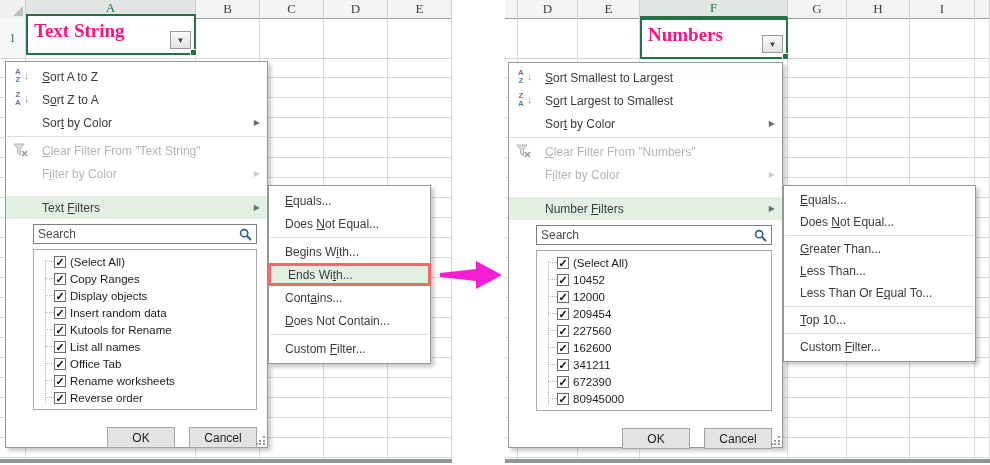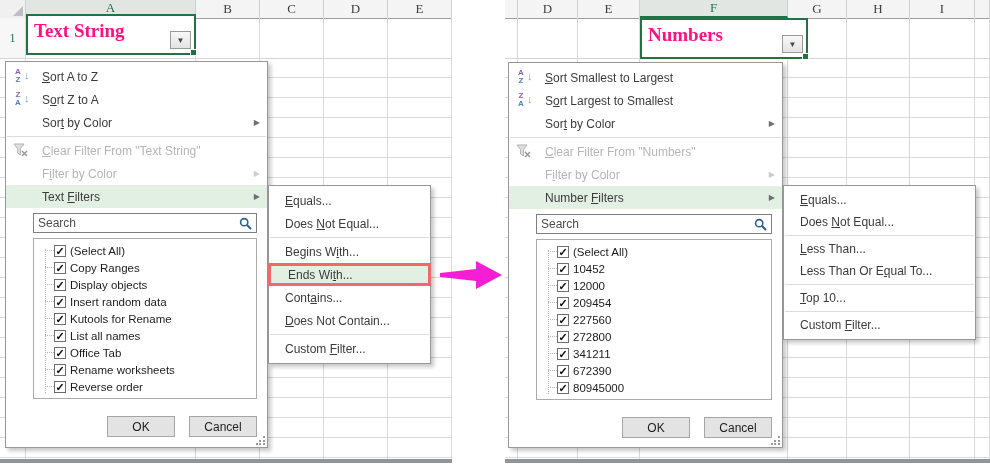--- a/index.html
+++ b/index.html
@@ -33,21 +33,21 @@
          border:1px solid #9a9a9a;background:linear-gradient(#f8f8f8,#e3e3e3);
          display:flex;align-items:center;justify-content:center;font-size:8px;color:#444;}
   
   .menu{position:absolute;box-sizing:border-box;background:#fff;border:1px solid #979797;
         box-shadow:3px 3px 4px rgba(0,0,0,.22);z-index:5;}
   .dd{display:flex;flex-direction:column;padding-top:3px;}
   .mi{position:relative;height:23px;display:flex;align-items:center;
       padding-left:36px;font-size:12px;color:#3b3b3b;flex:none;cursor:default;}
   .sub .mi{padding-left:16px;}
   .mi.dis{color:#b5b5b5;}
-  .mi.hl{background:#e2f0e4;}
+  .mi.hl{background:#e2f0e4;margin-top:11px;}
   .mi .arr{position:absolute;right:7px;font-size:8px;color:#6e6e6e;}
   .mi.dis .arr{color:#cccccc;}
   .mi u{text-decoration:underline;}
   .sep{height:1px;background:#dcdcdc;margin:2px 1px;flex:none;}
   .sub .mi{height:23px;}
   .sub.tight .mi{height:22px;}
   .mi.redbox{box-sizing:border-box;border:3px solid #f2696a;background:#e2f0e4;margin:0 -1px;padding-left:17px;}
   
   .sico{position:absolute;left:7px;top:3px;width:24px;height:17px;}
   .sico .lt{position:absolute;left:0;width:10px;text-align:center;font-size:8px;line-height:8px;font-weight:bold;}
@@ -131,21 +131,21 @@
         <div class="vline" style="left: 12px;"></div>
         <div class="vline" style="left: 72px;"></div>
         <div class="vline" style="left: 134px;"></div>
         <div class="vline" style="left: 282px;"></div>
         <div class="vline" style="left: 341px;"></div>
         <div class="vline" style="left: 404px;"></div>
         <div class="vline" style="left: 469px;"></div>
         <div class="vline" style="left: 484px;"></div>
       </div>
     <div class="bstrip"></div>
-    <div class="selcell" style="left:135px;top:18px;width:168px;height:41px;padding-left:19px;">
+    <div class="selcell" style="left:135px;top:18px;width:148px;height:41px;padding-left:19px;">
       <span class="celltxt">Numbers</span>
       <span class="combo">
           <span>▼</span>
         </span>
       <span class="fh"></span>
     </div>
   </div>
 
   <div class="menu dd" id="ddL" style="left:5px;top:61px;width:263px;height:387px;">
     <div id="ddLitems">
@@ -350,21 +350,21 @@
           <span>209454</span>
         </div>
         <div class="ck">
           <span class="stub"></span>
           <span class="cbx">✓</span>
           <span>227560</span>
         </div>
         <div class="ck">
           <span class="stub"></span>
           <span class="cbx">✓</span>
-          <span>272800</span>
+          <span>162600</span>
         </div>
         <div class="ck">
           <span class="stub"></span>
           <span class="cbx">✓</span>
           <span>341211</span>
         </div>
         <div class="ck">
           <span class="stub"></span>
           <span class="cbx">✓</span>
           <span>672390</span>
@@ -391,20 +391,23 @@
 
   <div class="menu sub tight" id="subR" style="left:783px;top:185px;width:193px;padding:3px 0;">
       <div class="mi">
         <span><u>E</u>quals...</span>
       </div>
       <div class="mi">
         <span>Does <u>N</u>ot Equal...</span>
       </div>
       <div class="sep"></div>
       <div class="mi">
+        <span><u>G</u>reater Than...</span>
+      </div>
+      <div class="mi">
         <span><u>L</u>ess Than...</span>
       </div>
       <div class="mi">
         <span>Less Than Or E<u>q</u>ual To...</span>
       </div>
       <div class="sep"></div>
       <div class="mi">
         <span><u>T</u>op 10...</span>
       </div>
       <div class="sep"></div>

